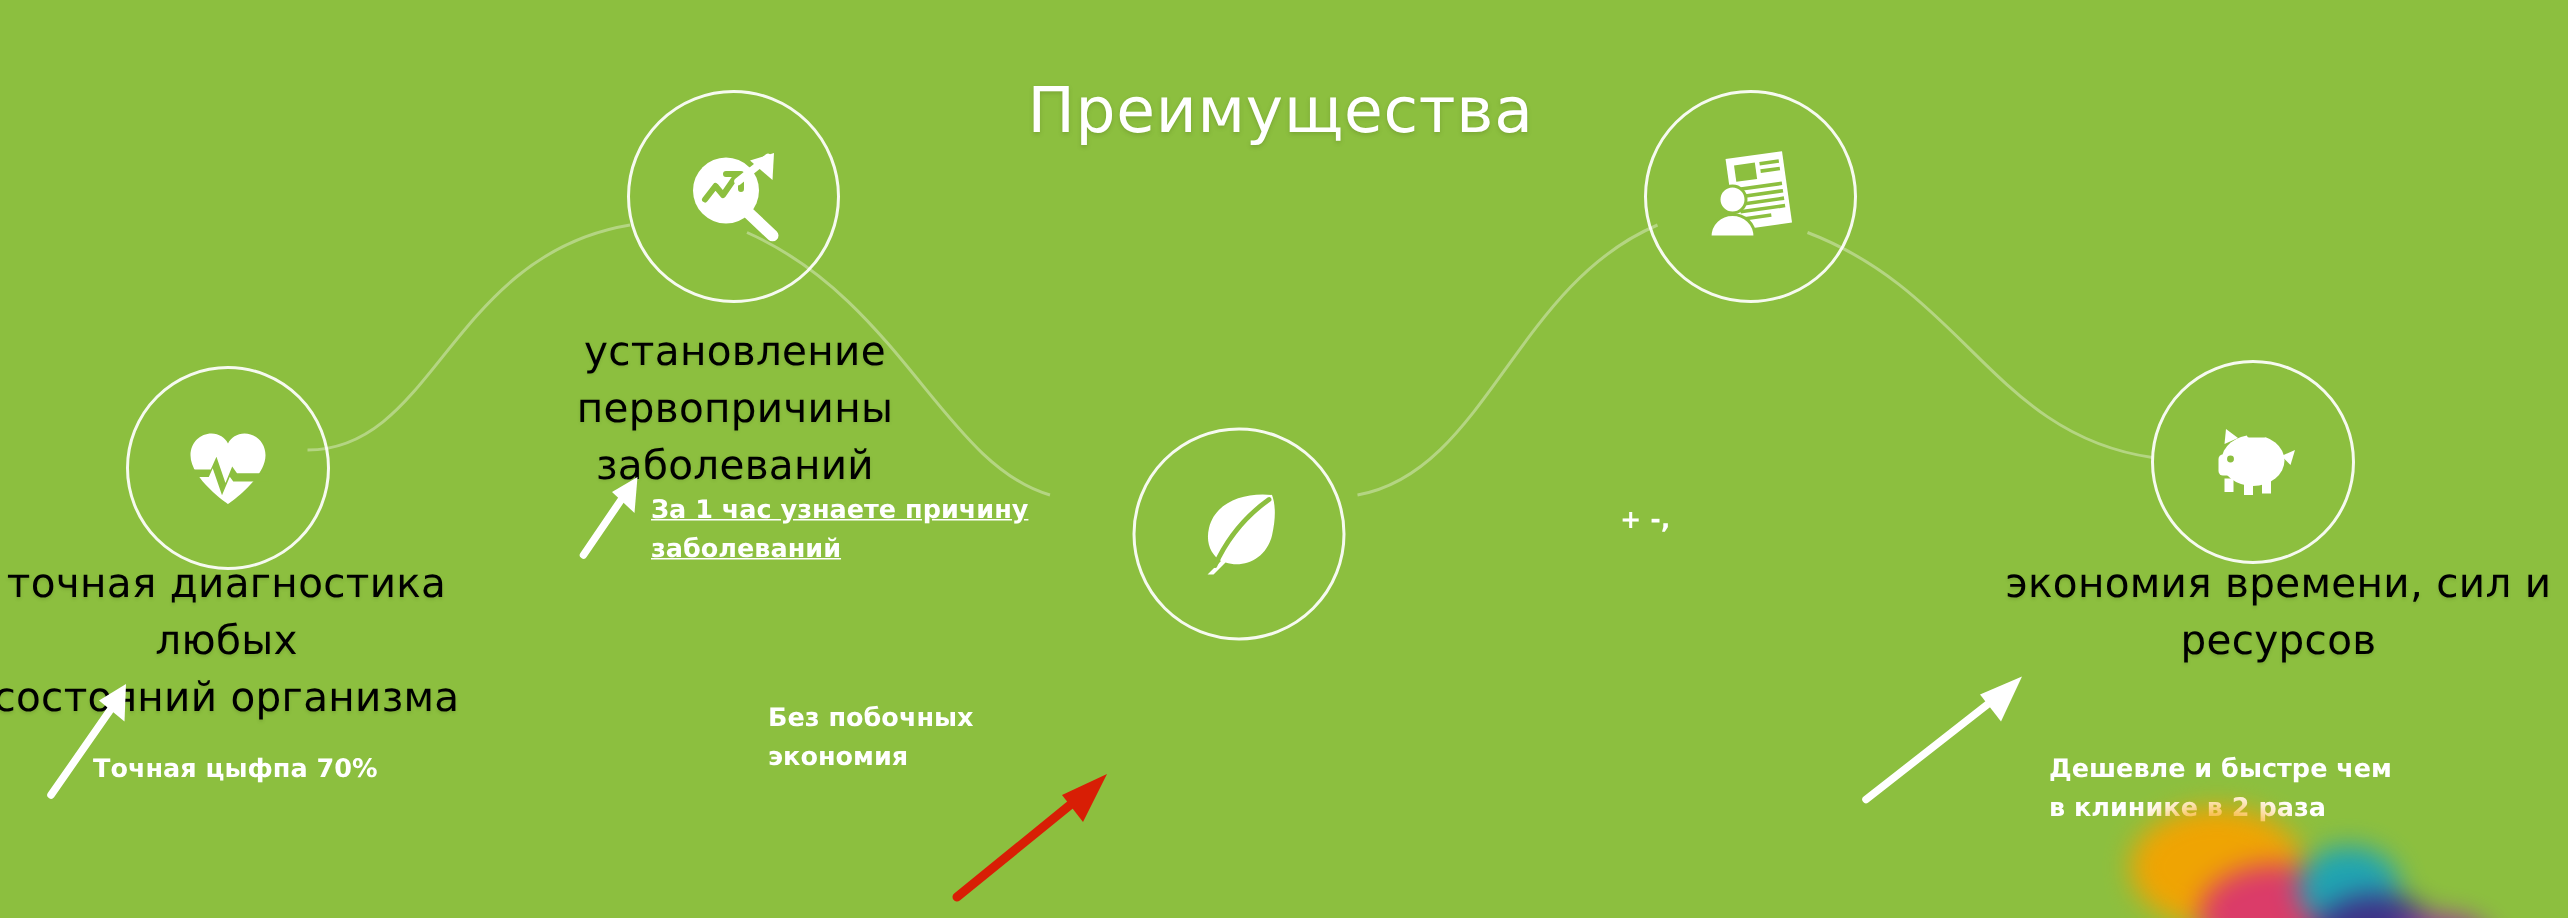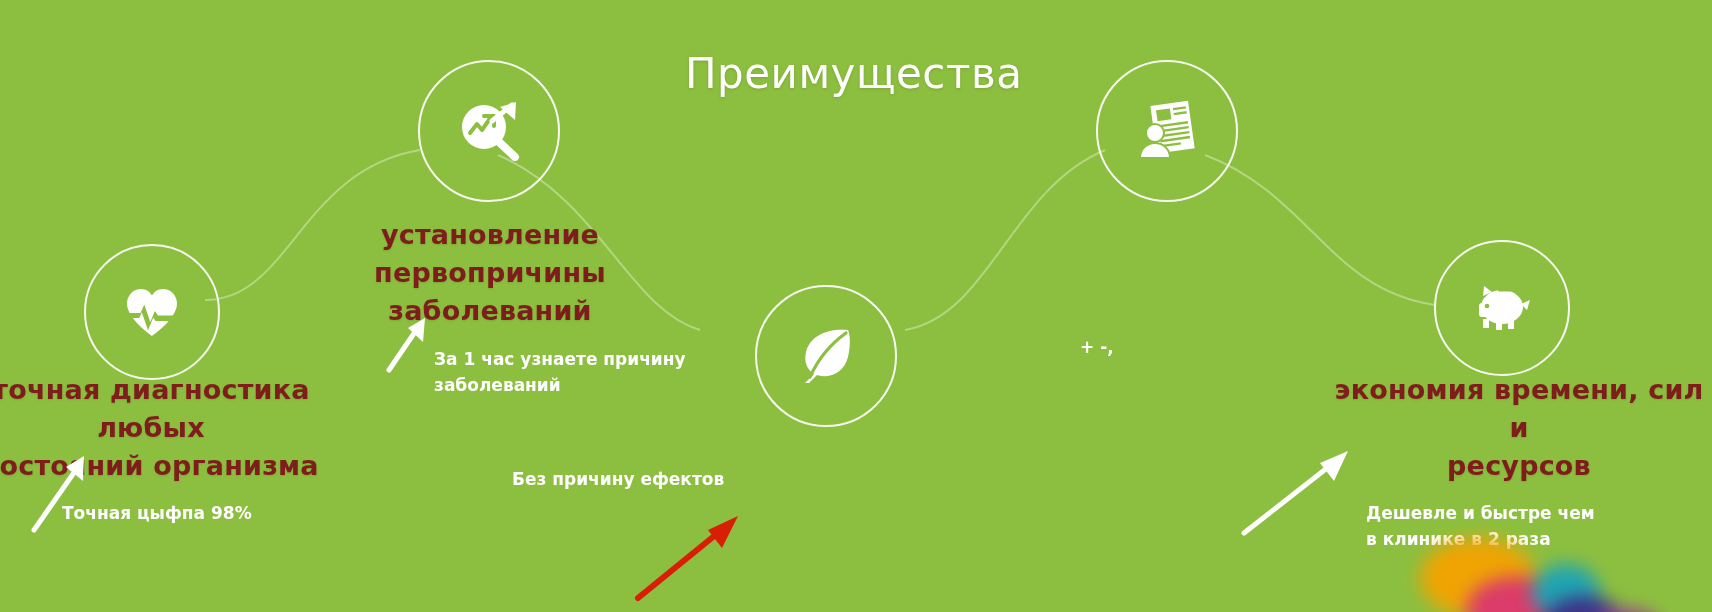--- a/index.html
+++ b/index.html
@@ -20,25 +20,25 @@
     border-radius:50%;
     border:2px solid rgba(255,255,255,.92);
     box-sizing:border-box;
     display:flex;align-items:center;justify-content:center;
   }
   .node svg{display:block;}
 
   
   .cap{
     position:absolute;
-    color:#7f1d1d;
+    color:#000000;
     font-size:27px;
     line-height:38px;
     text-align:center;
-    font-weight:700;
+    font-weight:400;
     letter-spacing:.2px;
     text-shadow:0 1px 2px rgba(80,110,30,.25);
     white-space:pre-line;
   }
 
   
   .note{
     position:absolute;
     color:#ffffff;
     font-size:17px;
@@ -99,21 +99,21 @@
       </svg>
     </span>
   </div>
   <div class="cap" style="left:-34px;top:371px;width:370px;">точная диагностика любых
 состояний организма</div>
 
   <svg class="arrow" style="left:26px;top:450px;" width="70" height="85" viewBox="0 0 70 85">
     <line x1="8" y1="80" x2="54" y2="14" stroke="#ffffff" stroke-width="5" stroke-linecap="round"></line>
     <path d="M58 6 L57 31 L40 17 Z" fill="#ffffff"></path>
   </svg>
-  <div class="note" style="left:62px;top:500px;width:260px;">Точная цыфпа 98%</div>
+  <div class="note" style="left:62px;top:500px;width:260px;">Точная цыфпа 70%</div>
 
   <div class="node" style="left:418px;top:60px;width:142px;height:142px;">
     <span>
       <svg width="62" height="60" viewBox="0 0 62 60" aria-hidden="true">
         <circle cx="26" cy="26" r="22" fill="#ffffff"></circle>
         <path d="M40 40 L57 56" stroke="#ffffff" stroke-width="8" stroke-linecap="round"></path>
         <path d="M12 32 l7-9 5 6 9-13" fill="none" stroke="#8cbf3f" stroke-width="4" stroke-linejoin="round" stroke-linecap="round"></path>
         <path d="M26 15 h10 v10" fill="none" stroke="#8cbf3f" stroke-width="4" stroke-linecap="round" stroke-linejoin="round"></path>
         <path d="M36 2 L60 2 L60 26" fill="none" stroke="#ffffff" stroke-width="0"></path>
         <path d="M34 20 L54 4" stroke="#ffffff" stroke-width="5" stroke-linecap="round"></path>
@@ -121,37 +121,37 @@
       </svg>
     </span>
   </div>
   <div class="cap" style="left:295px;top:216px;width:390px;">установление
 первопричины заболеваний</div>
 
   <svg class="arrow" style="left:383px;top:312px;" width="50" height="62" viewBox="0 0 50 62">
     <line x1="6" y1="58" x2="36" y2="14" stroke="#ffffff" stroke-width="5" stroke-linecap="round"></line>
     <path d="M42 6 L40 30 L25 16 Z" fill="#ffffff"></path>
   </svg>
-  <div class="note" style="left:434px;top:346px;width:300px;">За 1 час узнаете причину
+  <div class="note" style="left:434px;top:327px;width:300px;text-decoration:underline;">За 1 час узнаете причину
 заболеваний</div>
 
   <div class="node" style="left:755px;top:285px;width:142px;height:142px;">
     <span>
       <svg width="54" height="58" viewBox="0 0 54 58" aria-hidden="true">
         <path fill="#ffffff" d="M49 3C30 1 11 8 7 25c-2.4 10 1.5 18 8 22l-9 9 4 0 8-8c12 4 27-2 31-18C52 17 51 8 49 3z"></path>
         <path d="M47 6 C 33 16, 20 30, 11 50" stroke="#8cbf3f" stroke-width="3.2" fill="none" stroke-linecap="round"></path>
       </svg>
     </span>
   </div>
 
   <svg class="arrow" style="left:628px;top:506px;" width="130" height="100" viewBox="0 0 130 100">
     <line x1="10" y1="92" x2="96" y2="22" stroke="#d81e05" stroke-width="6" stroke-linecap="round"></line>
     <path d="M110 10 L94 42 L80 24 Z" fill="#d81e05"></path>
   </svg>
-  <div class="note" style="left:512px;top:466px;width:230px;">Без причину ефектов</div>
+  <div class="note" style="left:512px;top:466px;width:230px;">Без побочных экономия</div>
 
   <div class="node" style="left:1096px;top:60px;width:142px;height:142px;">
     <span>
       <svg width="62" height="62" viewBox="0 0 62 62" aria-hidden="true">
         <g transform="rotate(-8 31 31)">
           <rect x="18" y="4" width="38" height="48" fill="#ffffff"></rect>
           <rect x="23" y="9" width="14" height="11" fill="#8cbf3f"></rect>
           <g fill="#8cbf3f">
             <rect x="40" y="9" width="13" height="2.4"></rect>
             <rect x="40" y="14" width="13" height="2.4"></rect>

